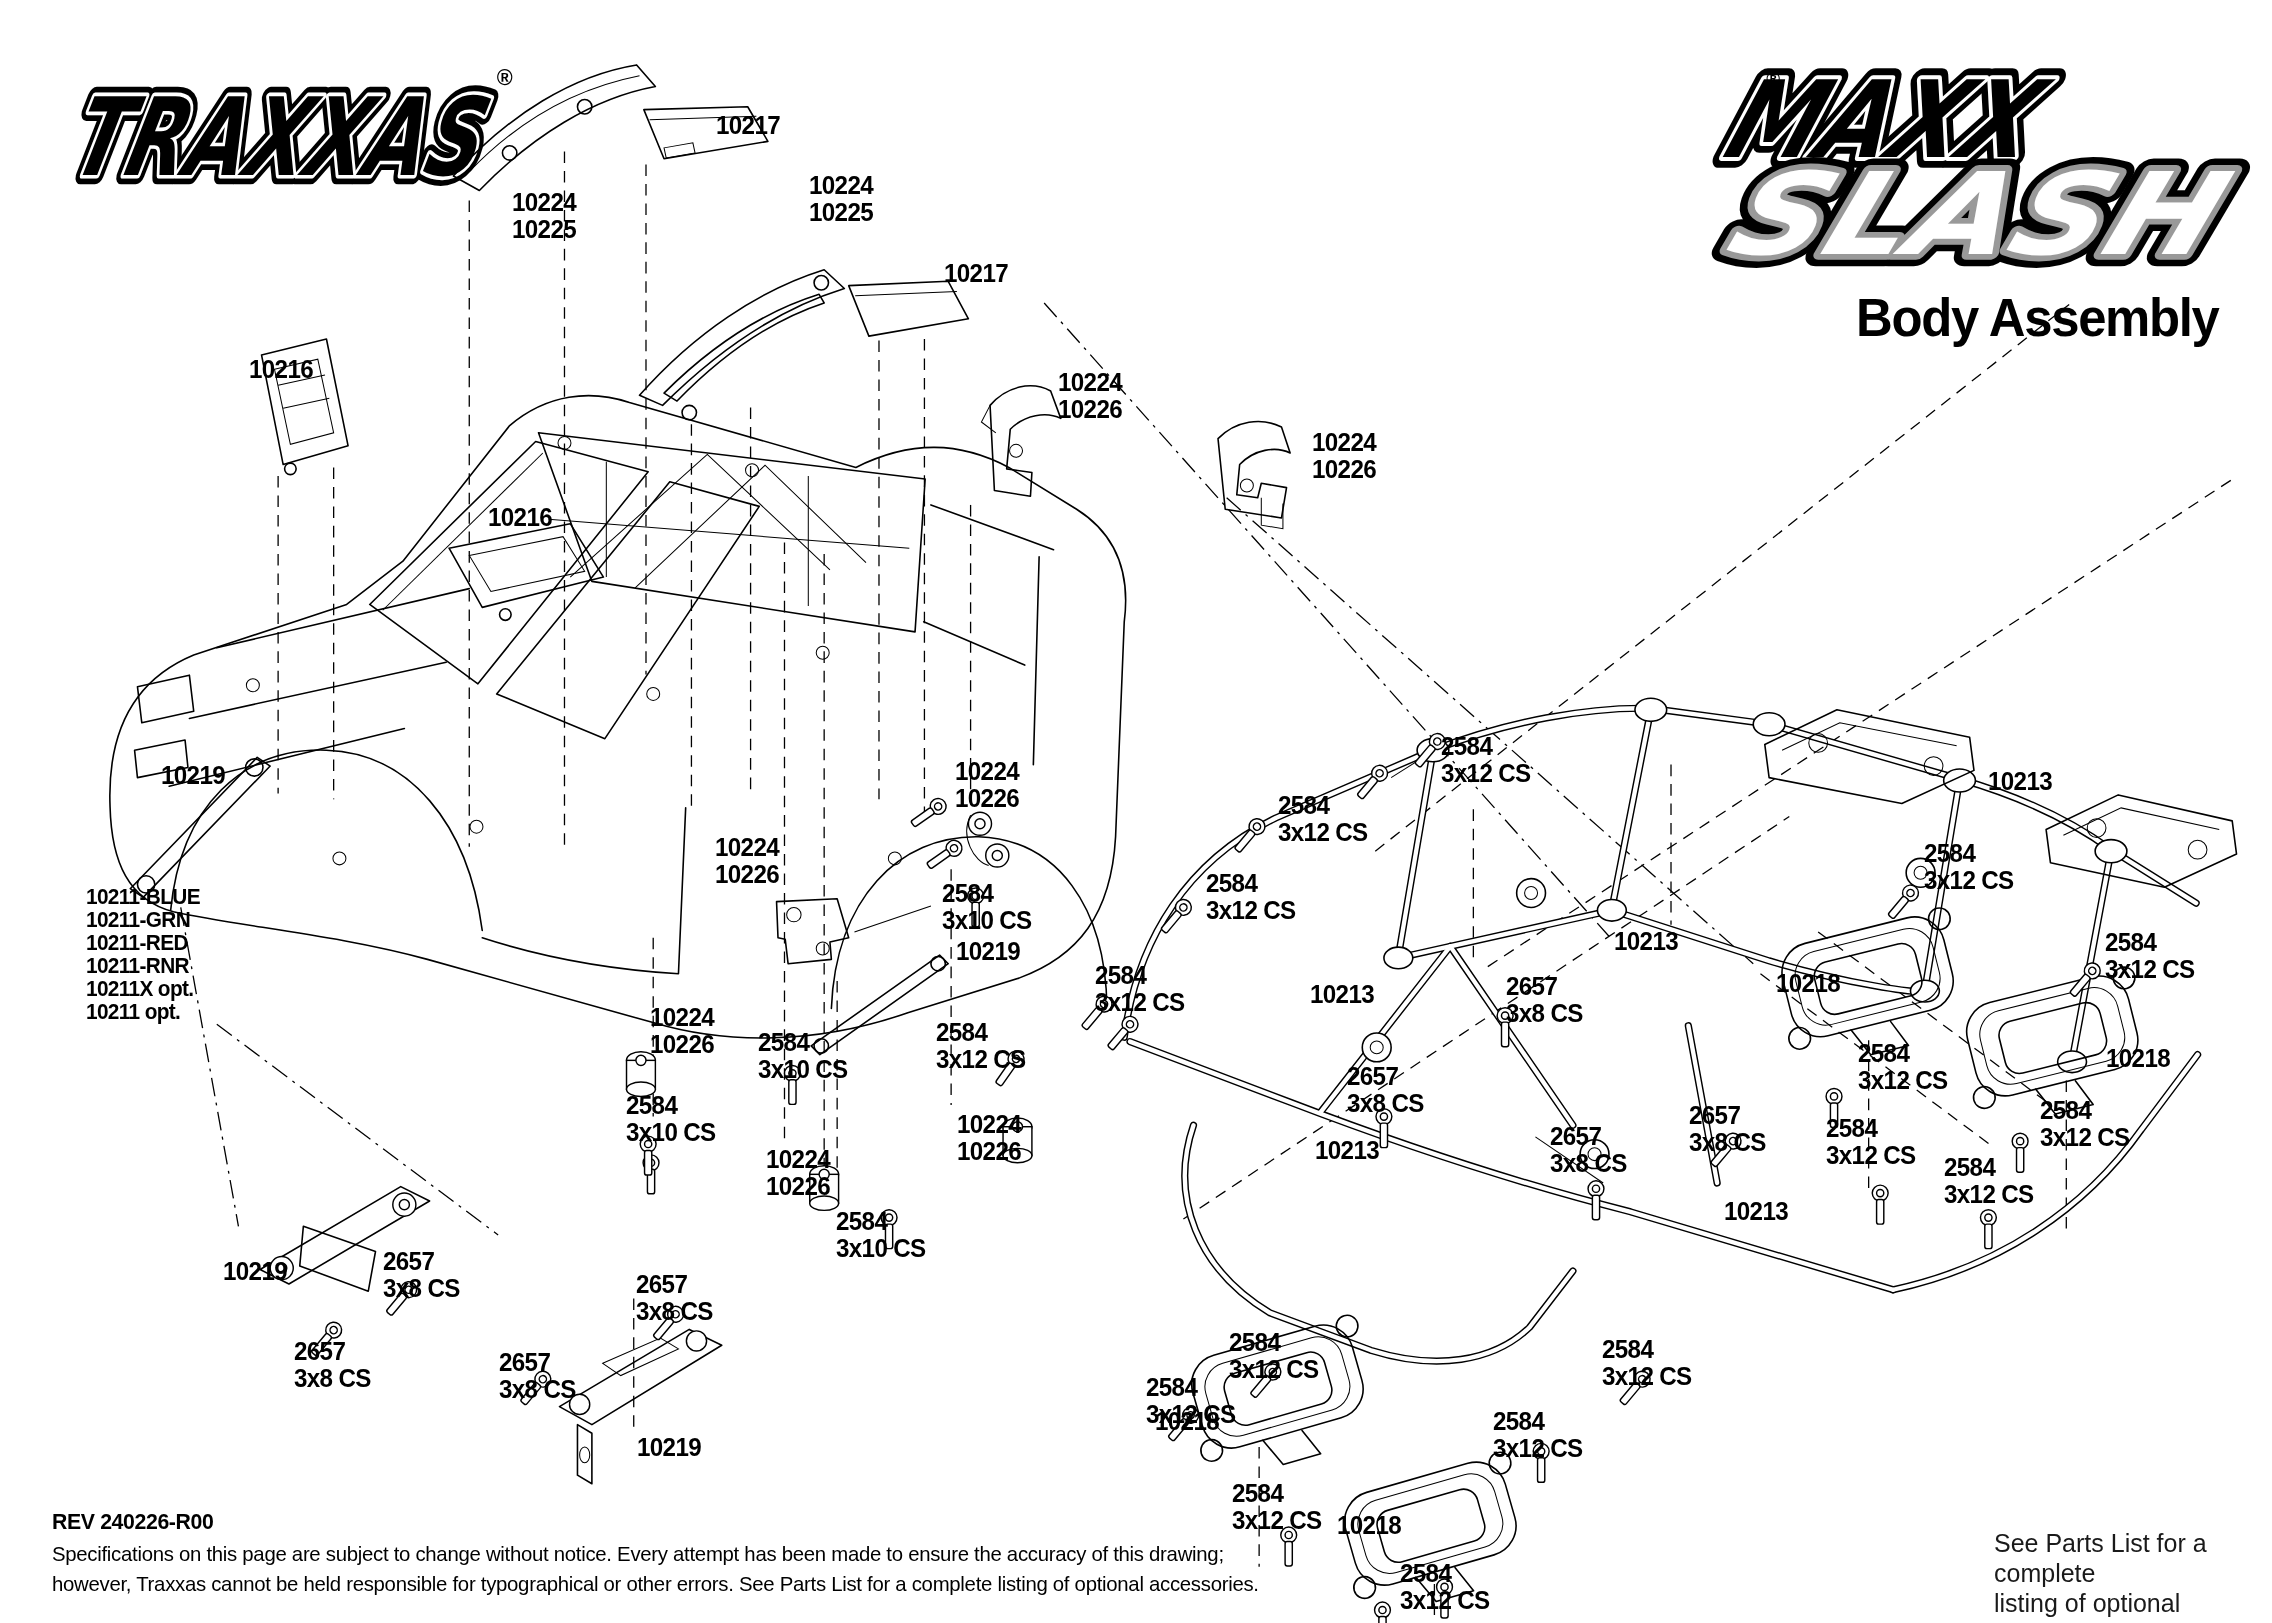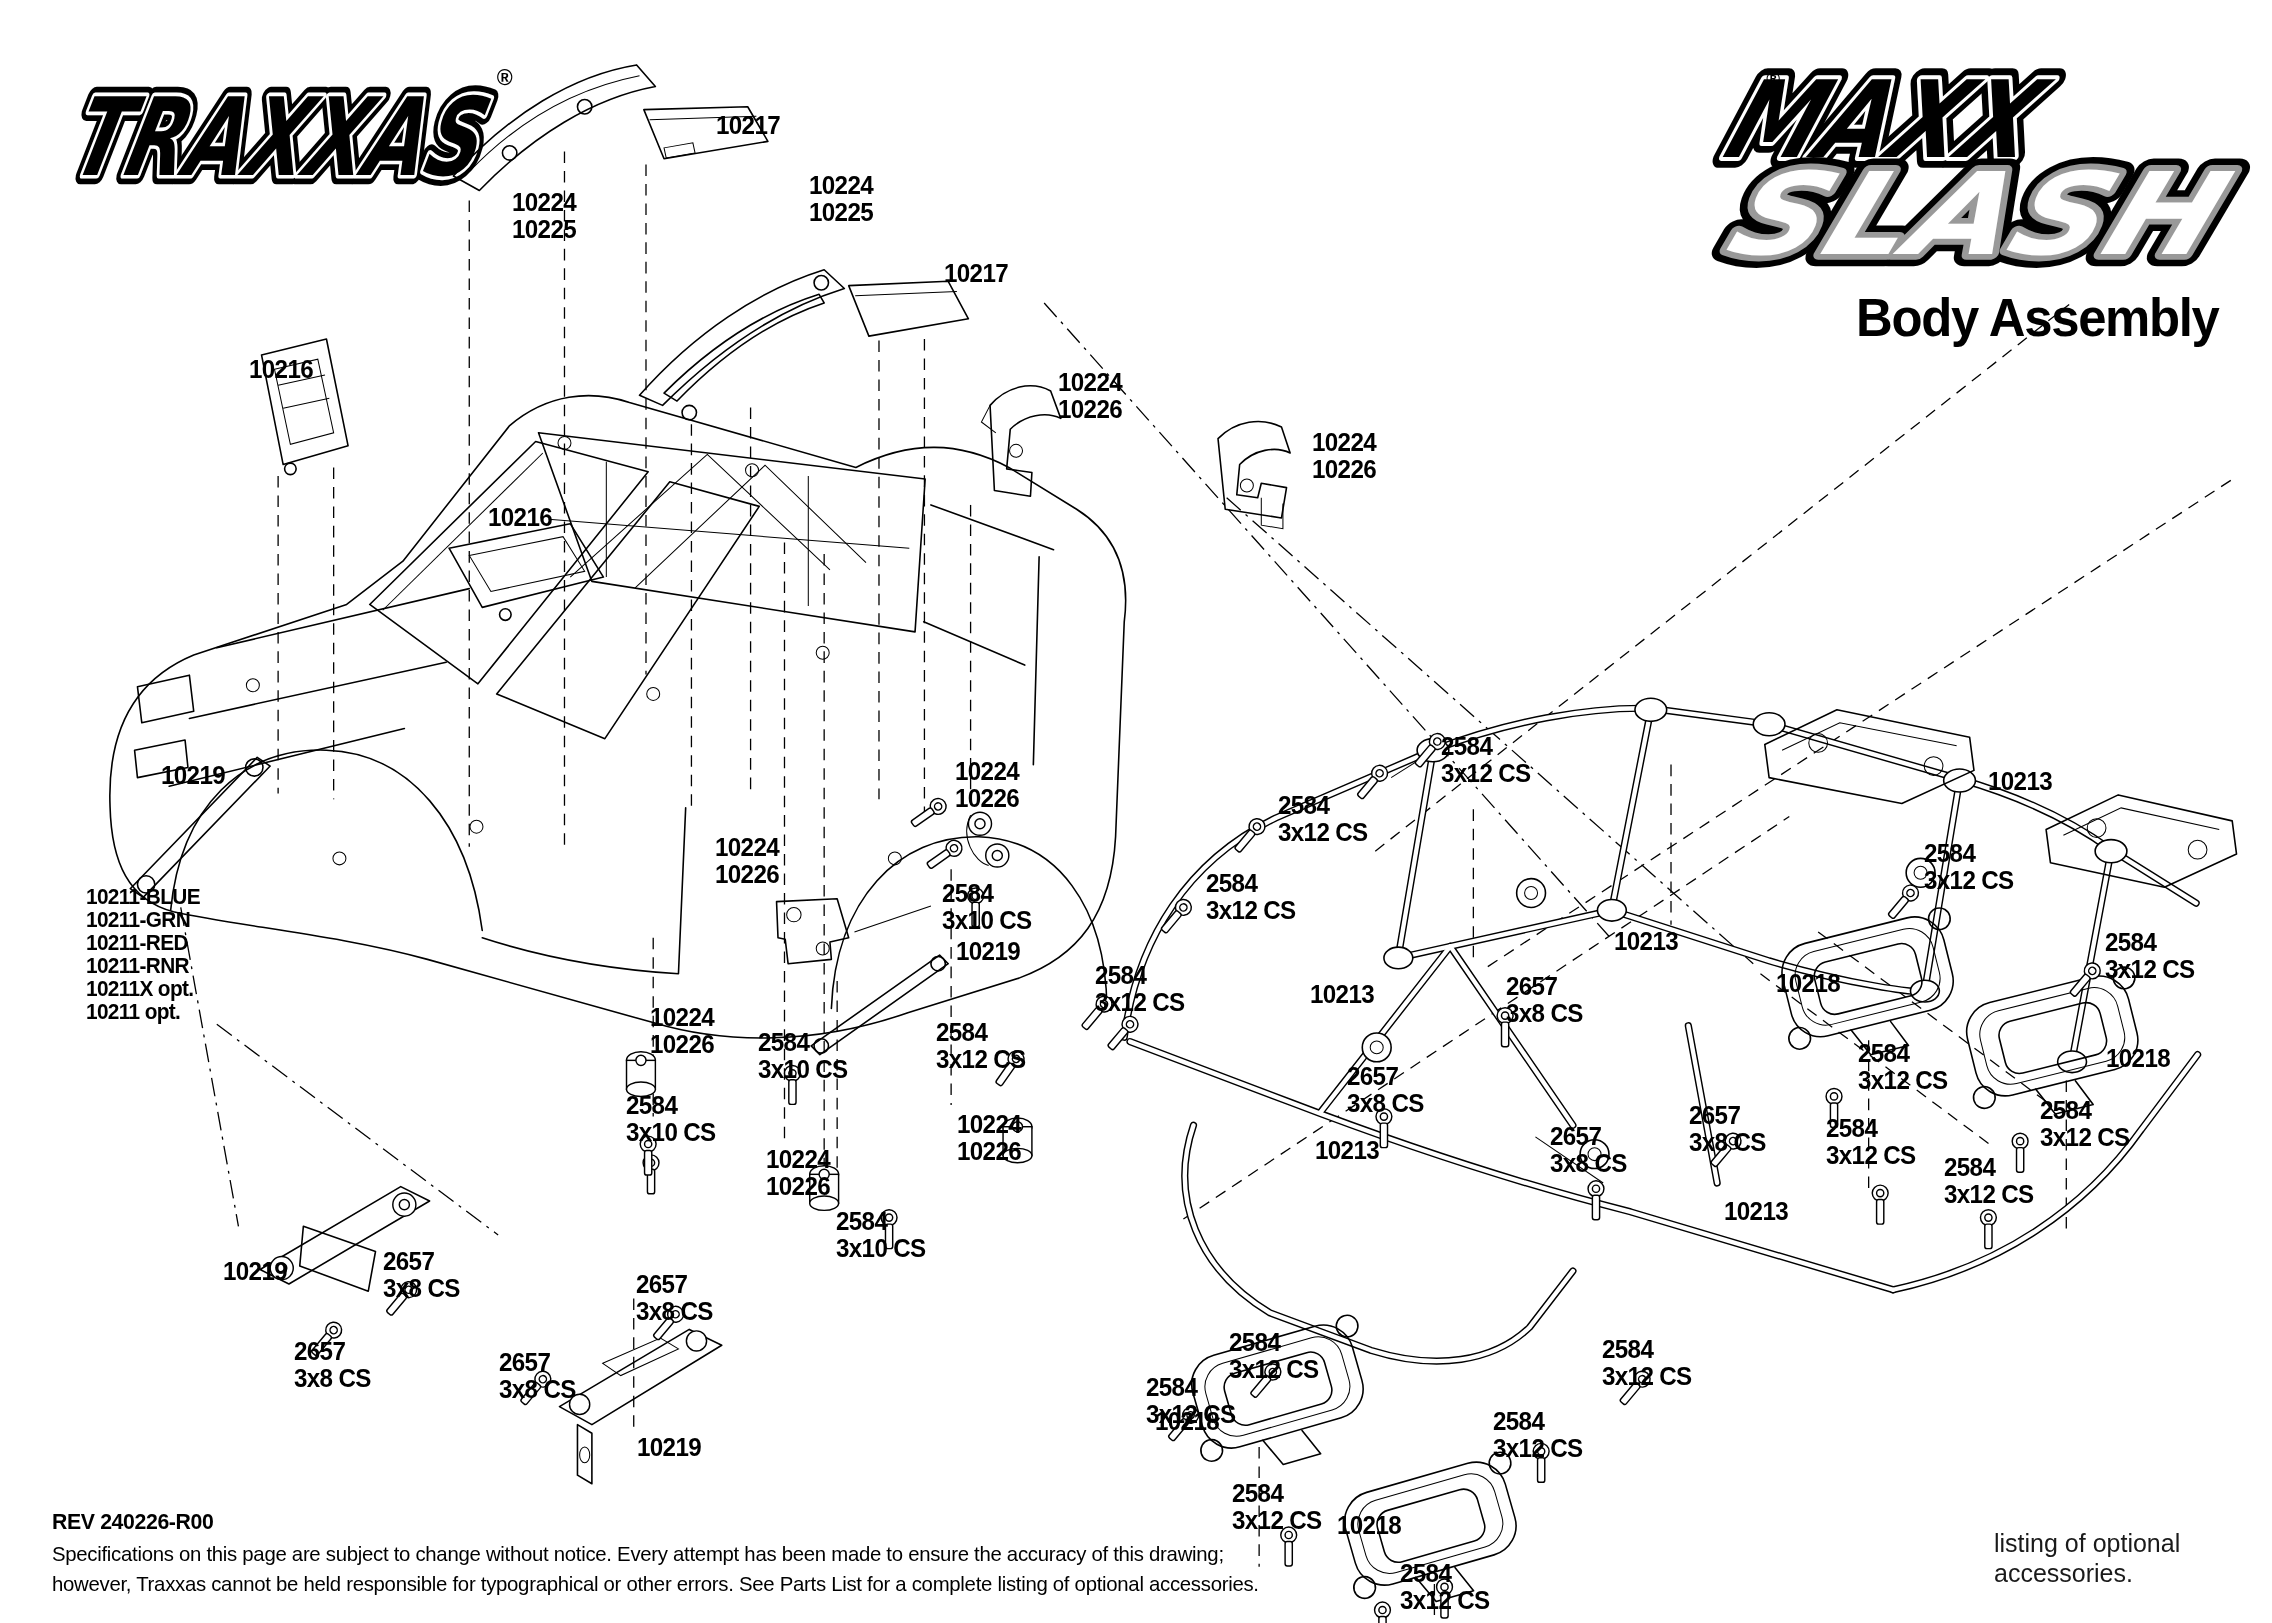--- a/index.html
+++ b/index.html
@@ -548,17 +548,18 @@
 
 <div id="subtitle">Body Assembly</div>
 
 <div id="footer">
   <div id="rev">REV 240226-R00</div>
   <div class="spec">Specifications on this page are subject to change without notice. Every attempt has been made to ensure the accuracy of this drawing;</div>
   <div class="spec">however, Traxxas cannot  be held responsible for typographical or other errors. See Parts List for a complete listing of optional accessories.</div>
 </div>
 
 <div id="parts-note">
+  <div>See Parts List for a complete</div>
   <div>listing of optional accessories.</div>
 </div>
 
 </div>
 
 
 </body></html>

